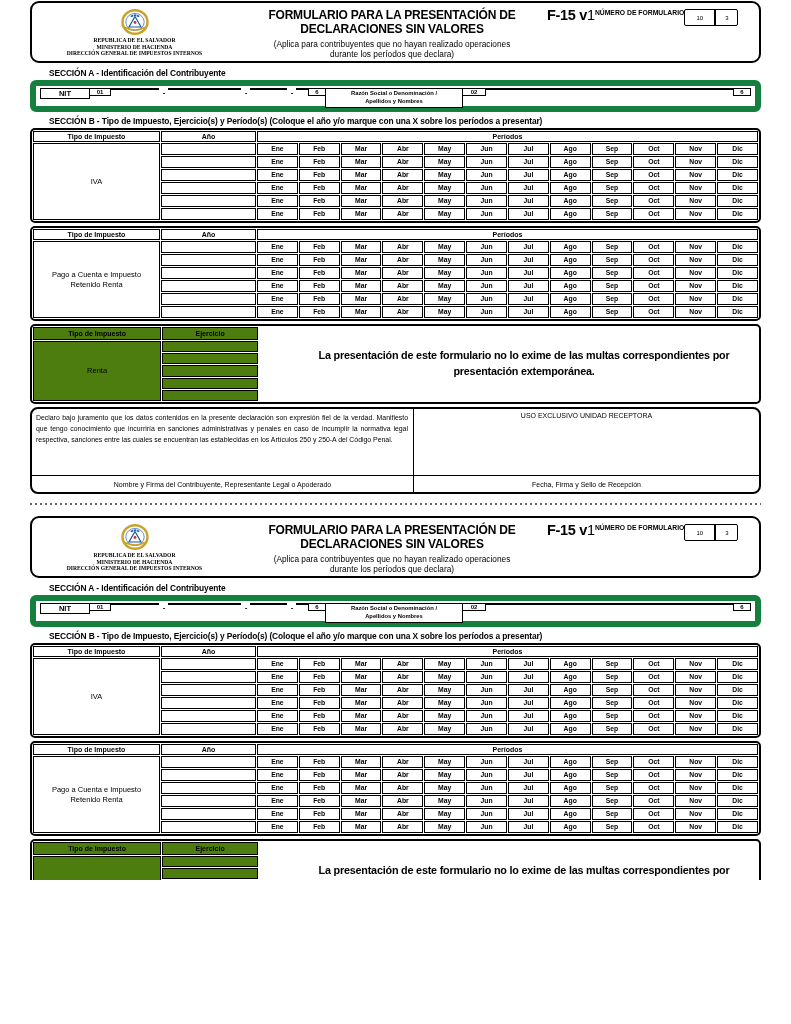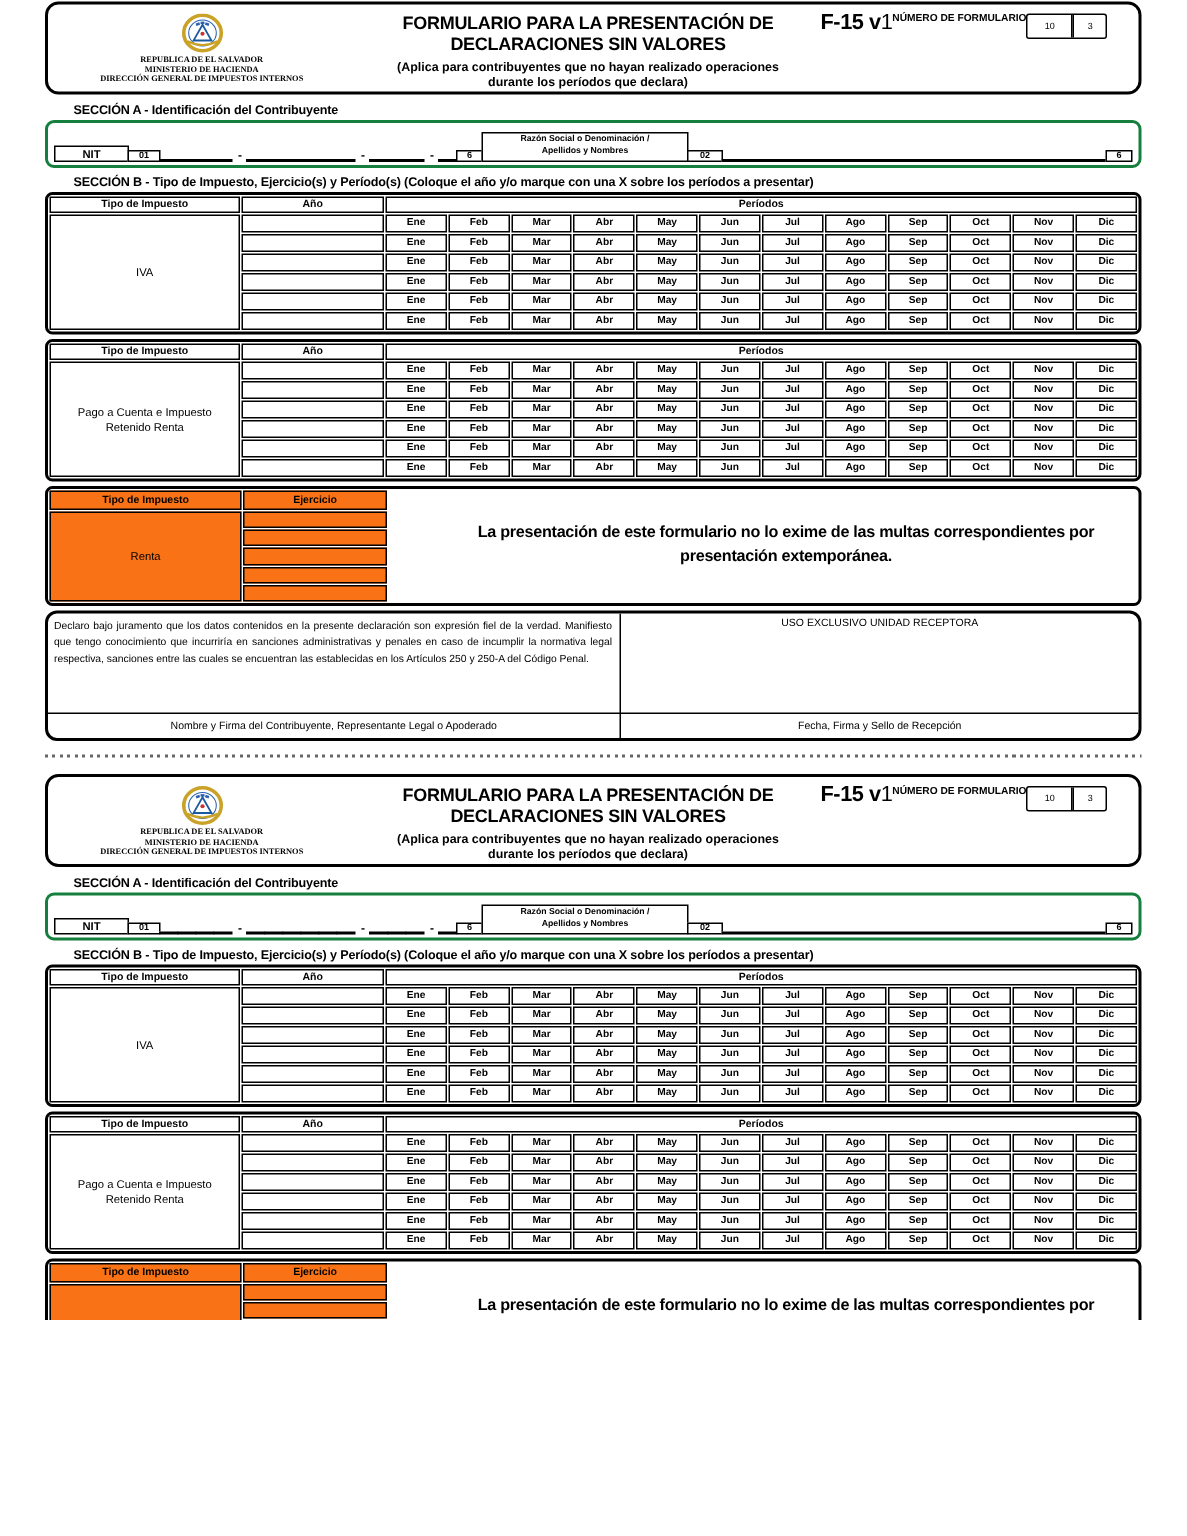--- a/index.html
+++ b/index.html
@@ -6,36 +6,36 @@
   html,body { background:#fff; }
   body { font-family:"Liberation Sans", sans-serif; color:#000; }
   .page { width:791px; height:880px; padding:1px 30px 0 30px; background:#fff; overflow:hidden; }
 
   
   .hdr-box { width:100%; height:62px; border:2px solid #000; border-radius:9px; display:flex; margin-bottom:5px; }
   .hdr-left { width:205px; display:flex; flex-direction:column; align-items:center; justify-content:center; padding-top:2px; }
   .org { text-align:center; font-family:"Liberation Serif", serif; font-weight:bold; font-size:5.6px; line-height:1.25; margin-top:1px; }
   .hdr-center { flex:1; text-align:center; padding-top:5px; }
   .title-line { font-size:12px; font-weight:bold; line-height:1.2; letter-spacing:-0.2px; }
-  .subtitle-line { font-size:8.3px; font-weight:bold; line-height:1.25; }
+  .subtitle-line { font-size:8.3px; font-weight:normal; line-height:1.25; }
   .subtitle-block { margin-top:2px; }
   .hdr-right { width:212px; display:flex; align-items:stretch; padding:4px 10px 0 0; }
   .fcode { text-align:right; font-size:14.5px; font-weight:bold; letter-spacing:-0.3px; }
   .fcode .ver { font-weight:normal; }
   .numlabel { text-align:center; font-size:6.8px; font-weight:bold; margin-top:2px; }
   .numbox { margin-top:2px; height:17px; border:1.2px solid #000; border-radius:2px; display:flex; align-items:stretch; }
   .numpre { width:30px; border-right:1px solid #000; font-size:6px; display:flex; align-items:center; justify-content:center; }
   .numfield { flex:1; }
   .numsuf { width:22px; border-left:1px solid #000; font-size:6px; display:flex; align-items:center; justify-content:center; }
 
   
   .sec-label { font-size:8.4px; font-weight:bold; margin:4px 0 2px 19px; letter-spacing:-0.1px; }
 
   
-  .nit-box { width:100%; height:32px; border:2px solid #15803d; border-radius:6px; display:flex; align-items:flex-end; padding:2px 4px; margin-bottom:3px; }
+  .nit-box { width:100%; height:32px; border:6px solid #15803d; border-radius:6px; display:flex; align-items:flex-start; padding:2px 4px; margin-bottom:3px; }
   .ncell { border:1px solid #000; margin-left:-1px; display:flex; align-items:center; justify-content:center; background:#fff; }
   .nit-label { width:50px; font-size:7.5px; font-weight:bold; margin-left:0; }
   .codecell { font-size:6px; font-weight:bold; }
   .w22{width:22px;} .w18{width:18px;} .w24{width:24px;}
   .digit-group { display:flex; align-items:stretch; }
   .digit-cell { width:13px; border:1px solid #000; margin-left:-1px; background:#fff; }
   .ndash { width:10px; display:flex; align-items:center; justify-content:center; font-weight:bold; font-size:8px; }
   .razon-cell { width:138px; font-size:5.8px; font-weight:bold; line-height:1.35; padding:1px 3px; display:flex; flex-direction:column; justify-content:center; }
   .bigfield { flex:1; }
 
@@ -46,21 +46,21 @@
   .c-tipo { width:127px; } .c-ano { width:95px; } .c-ej { width:95px; }
   .hcell { font-size:7px; font-weight:bold; text-align:center; height:11px !important; }
   .taxcell { font-size:7.5px; font-weight:normal; text-align:center; padding:0 8px; line-height:1.3; }
   .mcell { font-size:6.8px; font-weight:bold; text-align:center; line-height:10px; }
   .anocell, .ejcell { background:#fff; }
 
   
   .rbox { border:2px solid #000; border-radius:5px; height:80px; display:flex; margin-bottom:3px; overflow:hidden; }
   .rtable-wrap { width:227px; height:100%; }
   .rtable { width:100%; height:100%; border-collapse:separate; border-spacing:1px; table-layout:fixed; }
-  .rtable td { border:1px solid #000; background:#f97316; }
+  .rtable td { border:1px solid #000; background:#4d7c0f; }
   .rtable .hcell { height:13px !important; }
   .warning-area { flex:1; display:flex; align-items:center; justify-content:flex-end; }
   .warning-text { width:470px; text-align:center; font-size:10.8px; font-weight:bold; line-height:1.45; letter-spacing:-0.2px; }
 
   
   .decl-box { border:2px solid #000; border-radius:8px; height:87px; display:grid; grid-template-columns:382px 1fr; grid-template-rows:1fr 17px; overflow:hidden; }
   .d-tl { border-right:1px solid #000; border-bottom:1px solid #000; padding:3px 5px 0 4px; }
   .d-tr { border-bottom:1px solid #000; padding-top:3px; text-align:center; }
   .d-bl { border-right:1px solid #000; display:flex; align-items:center; justify-content:center; }
   .d-br { display:flex; align-items:center; justify-content:center; }

